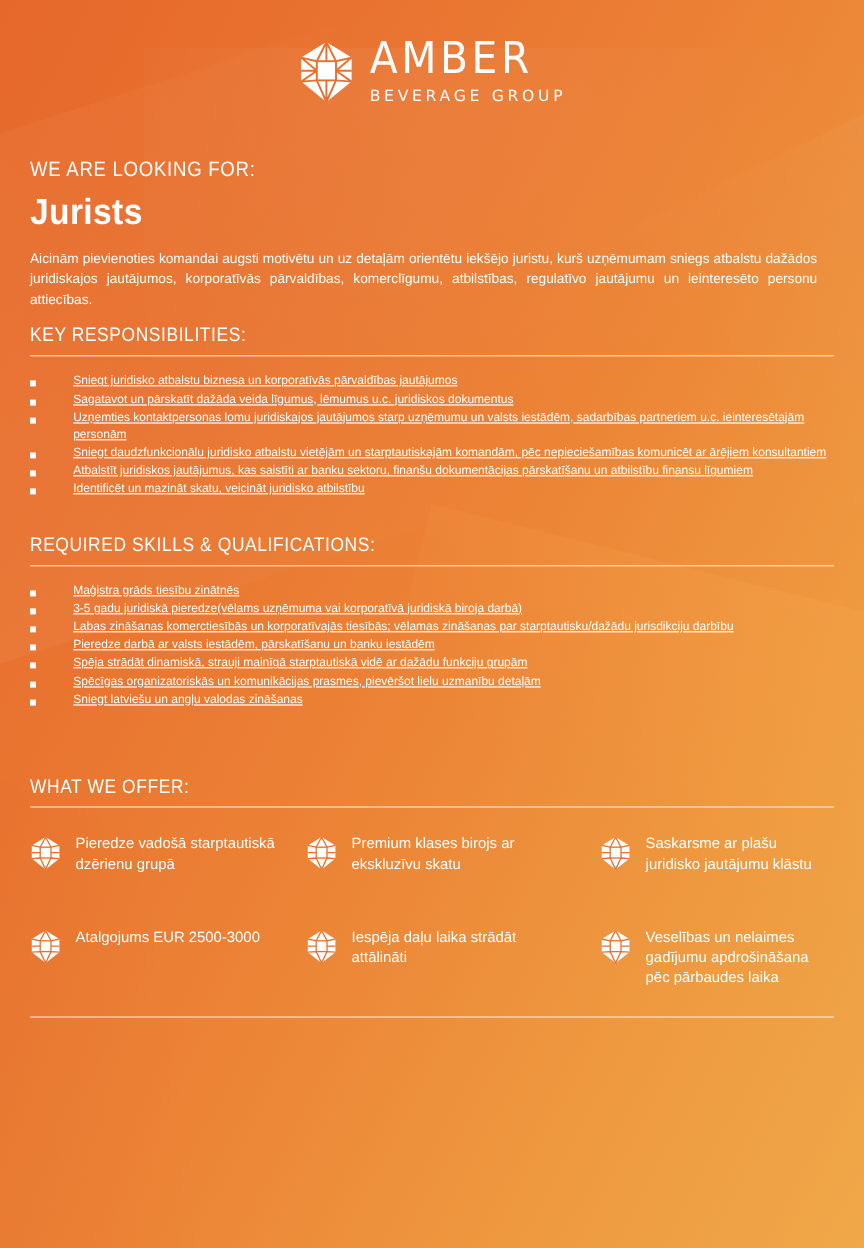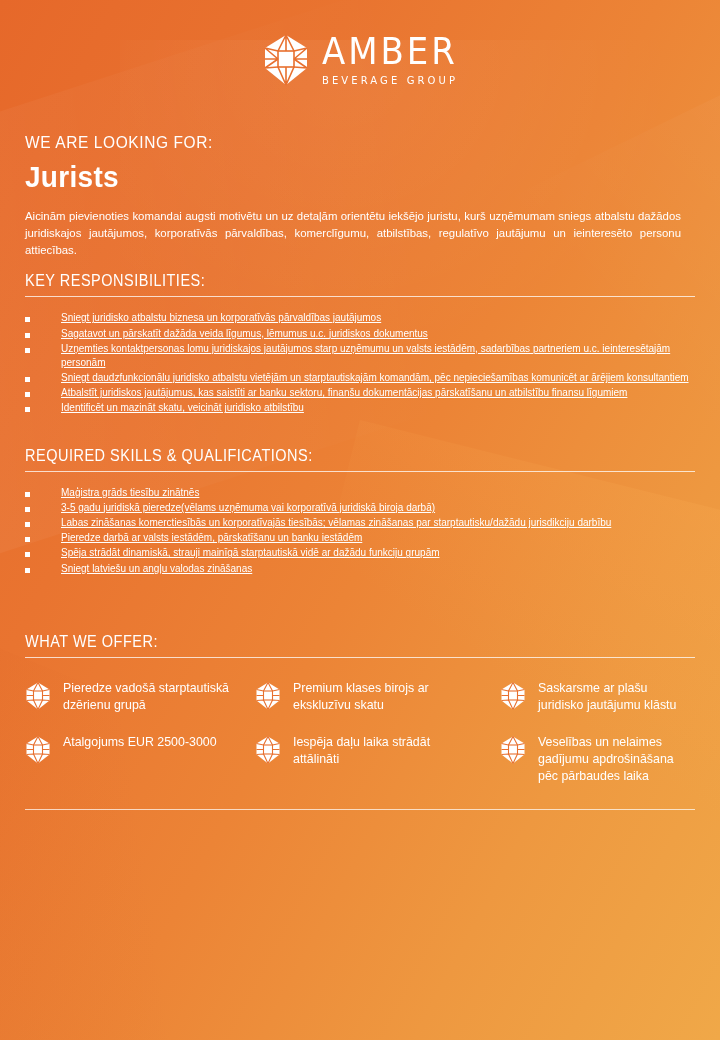--- a/index.html
+++ b/index.html
@@ -92,21 +92,21 @@
     font-size: 34px;
     letter-spacing: 3px;
     font-weight: 400;
     line-height: 1;
     color: #ffffff;
     font-family: "DejaVu Sans", sans-serif;
     transform: scaleY(1.08);
     transform-origin: left center;
   }
   .logo-sub {
-    font-size: 10px;
+    font-size: 13px;
     letter-spacing: 3.1px;
     color: #ffffff;
     margin-top: 7px;
     font-family: "DejaVu Sans", sans-serif;
     text-align: center;
   }
 
   
   .looking-for {
     margin: 42px 0 0 25px;
@@ -178,21 +178,21 @@
 
   #sec-responsibilities { margin-top: 12px; }
   #sec-skills { margin-top: 30px; }
   #sec-offer { margin-top: 56px; }
 
   
   .offer-grid {
     display: grid;
     grid-template-columns: 230px 245px auto;
     margin-top: 22px;
-    row-gap: 21px;
+    row-gap: 44px;
   }
   .offer-item {
     display: flex;
     align-items: flex-start;
     gap: 12px;
   }
   .offer-gem {
     width: 26px;
     height: 28px;
     flex: 0 0 auto;
@@ -263,20 +263,21 @@
 
     <div class="section" id="sec-skills">
       <div class="section-head">REQUIRED SKILLS &amp; QUALIFICATIONS:</div>
       <div class="rule"></div>
       <ul class="bullets">
         <li>Maģistra grāds tiesību zinātnēs</li>
         <li>3-5 gadu juridiskā pieredze(vēlams uzņēmuma vai korporatīvā juridiskā biroja darbā)</li>
         <li>Labas zināšanas komerctiesībās un korporatīvajās tiesībās; vēlamas zināšanas par starptautisku/dažādu jurisdikciju darbību</li>
         <li>Pieredze darbā ar valsts iestādēm, pārskatīšanu un banku iestādēm</li>
         <li>Spēja strādāt dinamiskā, strauji mainīgā starptautiskā vidē ar dažādu funkciju grupām</li>
+        <li>Spēcīgas organizatoriskās un komunikācijas prasmes, pievēršot lielu uzmanību detaļām</li>
         <li>Sniegt latviešu un angļu valodas zināšanas</li>
       </ul>
     </div>
 
     <div class="section" id="sec-offer">
       <div class="section-head">WHAT WE OFFER:</div>
       <div class="rule"></div>
 
       <div class="offer-grid">
 

